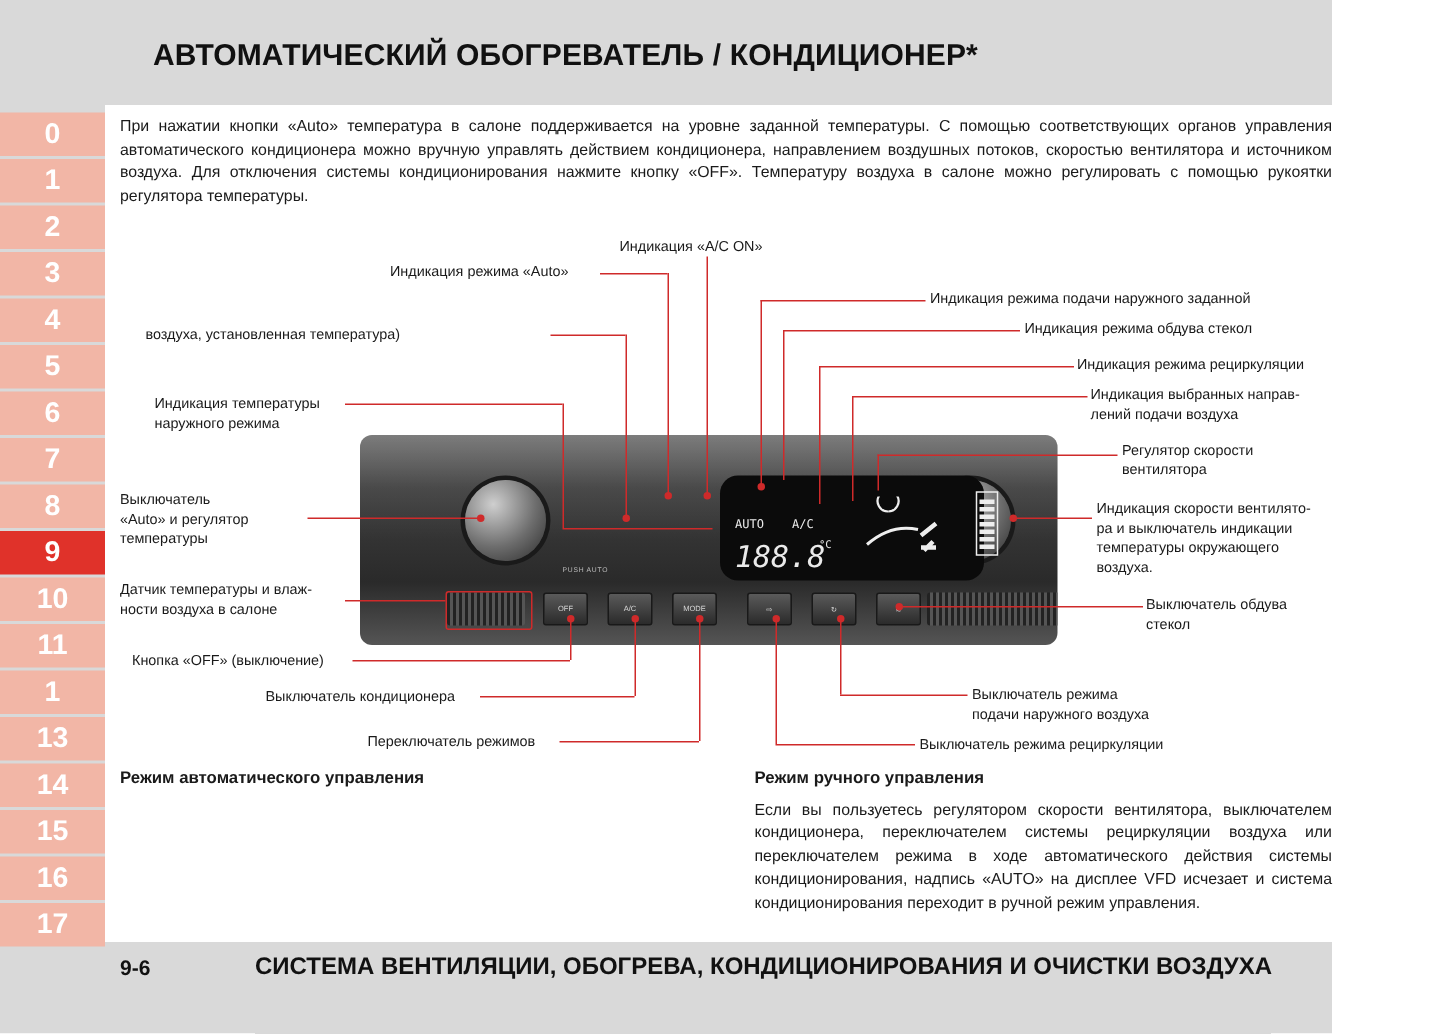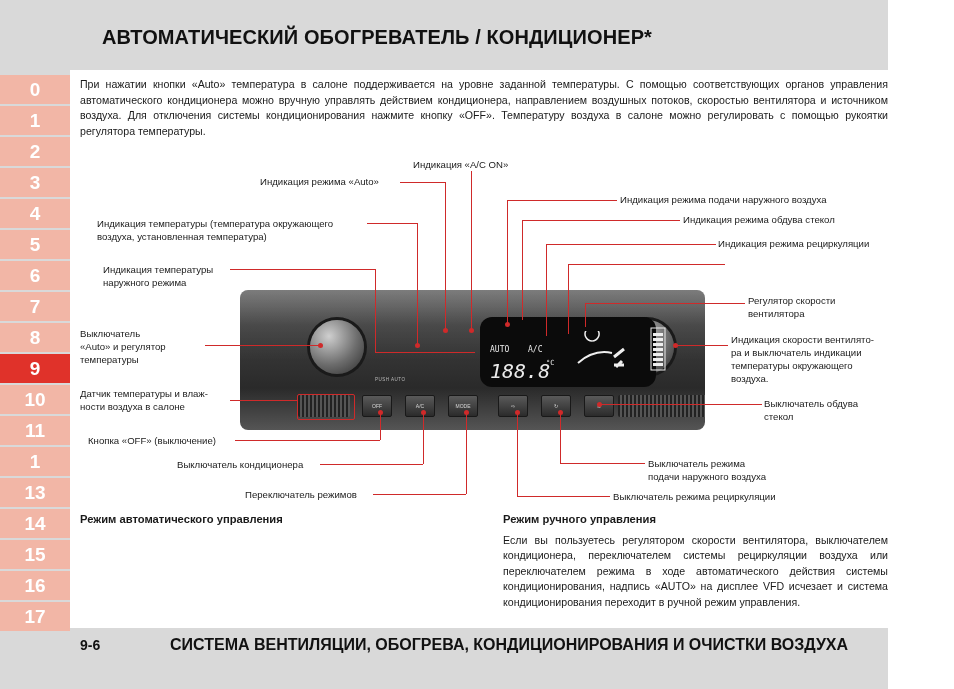--- a/index.html
+++ b/index.html
@@ -168,21 +168,20 @@
   <div class="callout" style="left:343px; top:8px">Индикация «A/C ON»</div>
   <div class="line vline" style="left:401px; top:21px; height:160px"></div>
   <div class="dot" style="left:399px; top:178px"></div>
 
   <div class="callout" style="left:190px; top:25px">Индикация режима «Auto»</div>
   <div class="line hline" style="left:330px; top:32px; width:45px"></div>
   <div class="line vline" style="left:375px; top:32px; height:150px"></div>
   <div class="dot" style="left:373px; top:178px"></div>
 
   <div class="callout" style="left:27px; top:67px">
-    <div>Индикация температуры (температура окружающего</div>
     <div>воздуха, установленная температура)</div>
   </div>
   <div class="line hline" style="left:297px; top:73px; width:50px"></div>
   <div class="line vline" style="left:347px; top:73px; height:122px"></div>
   <div class="dot" style="left:345px; top:193px"></div>
 
   <div class="callout" style="left:33px; top:113px">
     <div>Индикация температуры</div>
     <div>наружного режима</div>
   </div>
@@ -212,33 +211,37 @@
   <div class="callout" style="left:107px; top:308px">Выключатель кондиционера</div>
   <div class="line hline" style="left:250px; top:314px; width:103px"></div>
   <div class="line vline" style="left:353px; top:262px; height:52px"></div>
   <div class="dot" style="left:351px; top:260px"></div>
 
   <div class="callout" style="left:175px; top:338px">Переключатель режимов</div>
   <div class="line hline" style="left:303px; top:344px; width:93px"></div>
   <div class="line vline" style="left:396px; top:262px; height:82px"></div>
   <div class="dot" style="left:394px; top:260px"></div>
 
-  <div class="callout" style="left:550px; top:43px">Индикация режима подачи наружного воздуха</div>
+  <div class="callout" style="left:550px; top:43px">Индикация режима подачи наружного заданной</div>
   <div class="line hline" style="left:437px; top:50px; width:110px"></div>
   <div class="line vline" style="left:437px; top:50px; height:125px"></div>
   <div class="dot" style="left:435px; top:172px"></div>
 
   <div class="callout" style="left:613px; top:63px">Индикация режима обдува стекол</div>
   <div class="line hline" style="left:452px; top:70px; width:158px"></div>
   <div class="line vline" style="left:452px; top:70px; height:100px"></div>
 
   <div class="callout" style="left:648px; top:87px">Индикация режима рециркуляции</div>
   <div class="line hline" style="left:476px; top:94px; width:170px"></div>
   <div class="line vline" style="left:476px; top:94px; height:92px"></div>
 
+  <div class="callout" style="left:657px; top:107px">
+    <div>Индикация выбранных направ-</div>
+    <div>лений подачи воздуха</div>
+  </div>
   <div class="line hline" style="left:498px; top:114px; width:157px"></div>
   <div class="line vline" style="left:498px; top:114px; height:70px"></div>
 
   <div class="callout" style="left:678px; top:144px">
     <div>Регулятор скорости</div>
     <div>вентилятора</div>
   </div>
   <div class="line hline" style="left:515px; top:153px; width:160px"></div>
   <div class="line vline" style="left:515px; top:153px; height:24px"></div>
 

